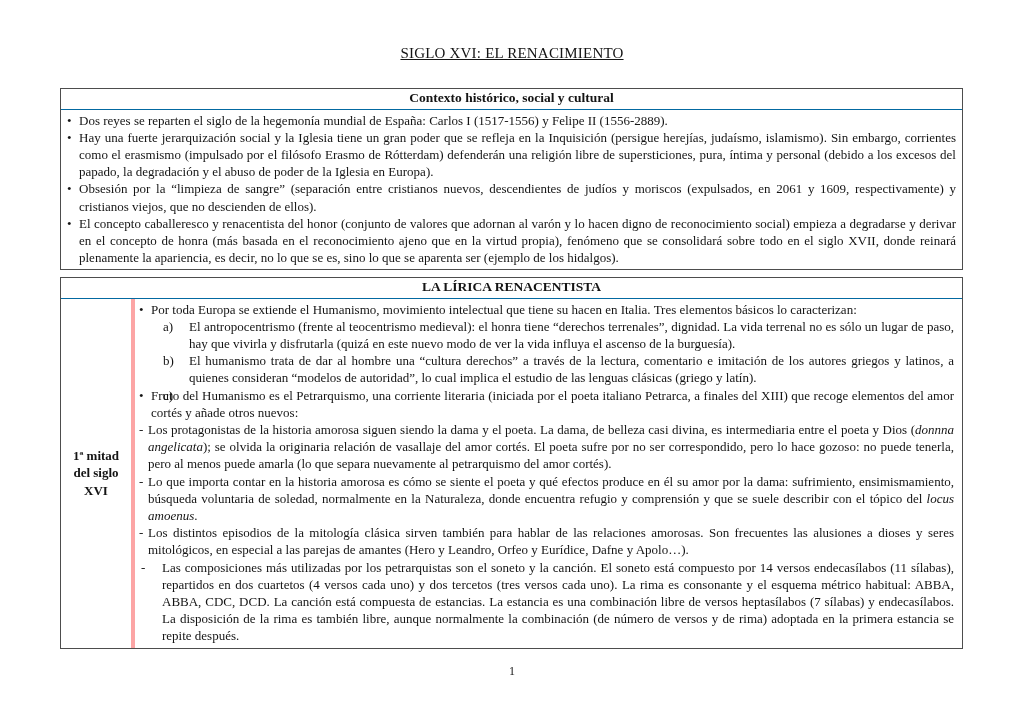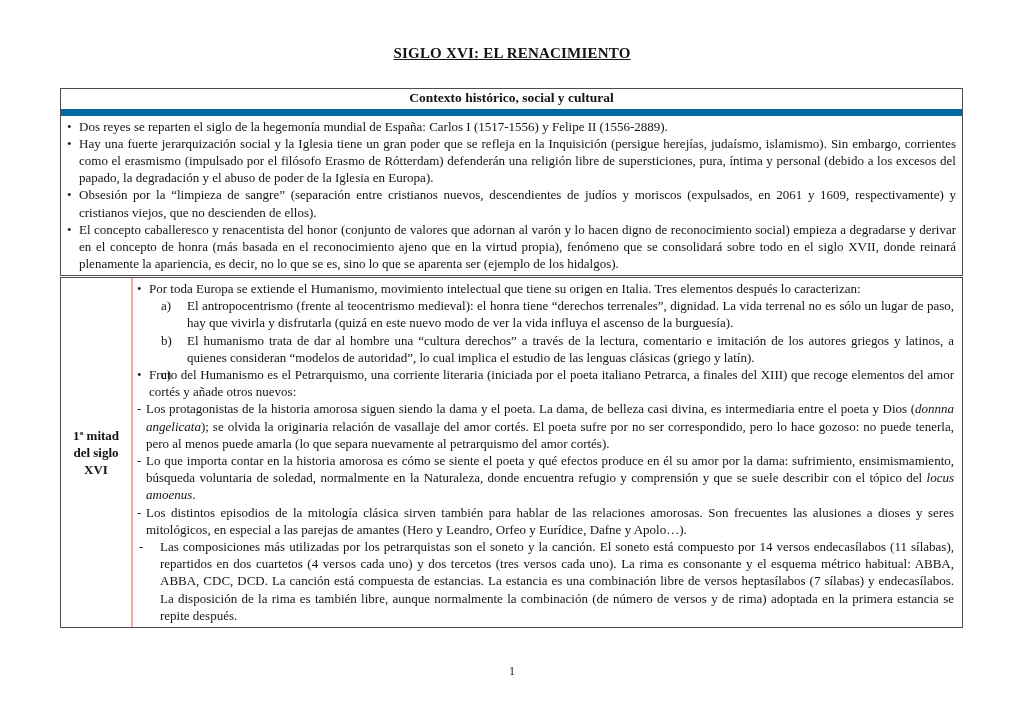--- a/index.html
+++ b/index.html
@@ -5,42 +5,42 @@
   html,body{margin:0;padding:0;}
   body{
     width:1024px;height:725px;background:#ffffff;color:#141414;
     font-family:"Liberation Serif","DejaVu Serif",serif;
     position:relative;overflow:hidden;
   }
   .page{position:relative;width:1024px;height:725px;}
 
   .doc-title{
     position:absolute;top:45px;left:0;width:100%;
-    text-align:center;font-weight:bold;font-size:15px;
+    text-align:center;font-weight:normal;font-size:15px;
     text-decoration:underline;letter-spacing:.2px;
   }
 
   .tbl{
     position:absolute;left:60px;width:901px;
     border:1px solid #4d4d4d;background:#fff;
     font-size:13px;line-height:17.2px;
   }
   .tbl-header{
-    border-bottom:7px solid #0369a1;
+    border-bottom:1px solid #0369a1;
     text-align:center;font-weight:bold;font-size:13.5px;
     padding:1px 0 2px 0;line-height:16.5px;
   }
   .tbl1{top:88px;}
   .tbl2{top:277px;}
 
   .tbl1-body{padding:2px 6px 3px 6px;}
 
   .tbl2-body{display:flex;align-items:stretch;}
   .tbl2-left{
-    width:70px;flex:0 0 70px;border-right:2px solid #fca5a5;
+    width:70px;flex:0 0 70px;border-right:4px solid #fca5a5;
     display:flex;align-items:center;justify-content:center;
     text-align:center;font-weight:bold;
   }
   .tbl2-left .label{width:58px;}
   .tbl2-right{flex:1 1 auto;padding:2px 8px 3px 4px;min-width:0;}
 
   ul.plain{list-style:none;margin:0;padding:0;}
   li{margin:0;padding:0;}
 
   .b-item{position:relative;padding-left:12px;text-align:justify;}
@@ -82,29 +82,30 @@
           <span class="mk">•</span><span>Obsesión por la “limpieza de sangre” (separación entre cristianos nuevos, descendientes de judíos y moriscos (expulsados, en 2061 y 1609, respectivamente) y cristianos viejos, que no descienden de ellos).</span>
         </li>
         <li class="b-item">
           <span class="mk">•</span><span>El concepto caballeresco y renacentista del honor (conjunto de valores que adornan al varón y lo hacen digno de reconocimiento social) empieza a degradarse y derivar en el concepto de honra (más basada en el reconocimiento ajeno que en la virtud propia), fenómeno que se consolidará sobre todo en el siglo XVII, donde reinará plenamente la apariencia, es decir, no lo que se es, sino lo que se aparenta ser (ejemplo de los hidalgos).</span>
         </li>
       </ul>
     </div>
   </div>
 
   <div class="tbl tbl2">
+    <div class="tbl-header">LA LÍRICA RENACENTISTA</div>
     <div class="tbl2-body">
       <div class="tbl2-left">
         <div class="label">1ª mitad del siglo XVI</div>
       </div>
       <div class="tbl2-right">
         <ul class="plain">
 
           <li class="b-item">
-            <span class="mk">•</span><span>Por toda Europa se extiende el Humanismo, movimiento intelectual que tiene su origen en Italia. Tres elementos después lo caracterizan:</span>
+            <span class="mk">•</span><span>Por toda Europa se extiende el Humanismo, movimiento intelectual que tiene su hacen en Italia. Tres elementos básicos lo caracterizan:</span>
           </li>
 
           <li>
             <ul class="plain">
               <li class="l-item">
                 <span class="mk">a)</span><span>El antropocentrismo (frente al teocentrismo medieval): el honra tiene “derechos terrenales”, dignidad. La vida terrenal no es sólo un lugar de paso, hay que vivirla y disfrutarla (quizá en este nuevo modo de ver la vida influya el ascenso de la burguesía).</span>
               </li>
               <li class="l-item">
                 <span class="mk">b)</span><span>El humanismo trata de dar al hombre una “cultura derechos” a través de la lectura, comentario e imitación de los autores griegos y latinos, a quienes consideran “modelos de autoridad”, lo cual implica el estudio de las lenguas clásicas (griego y latín).</span>
               </li>

